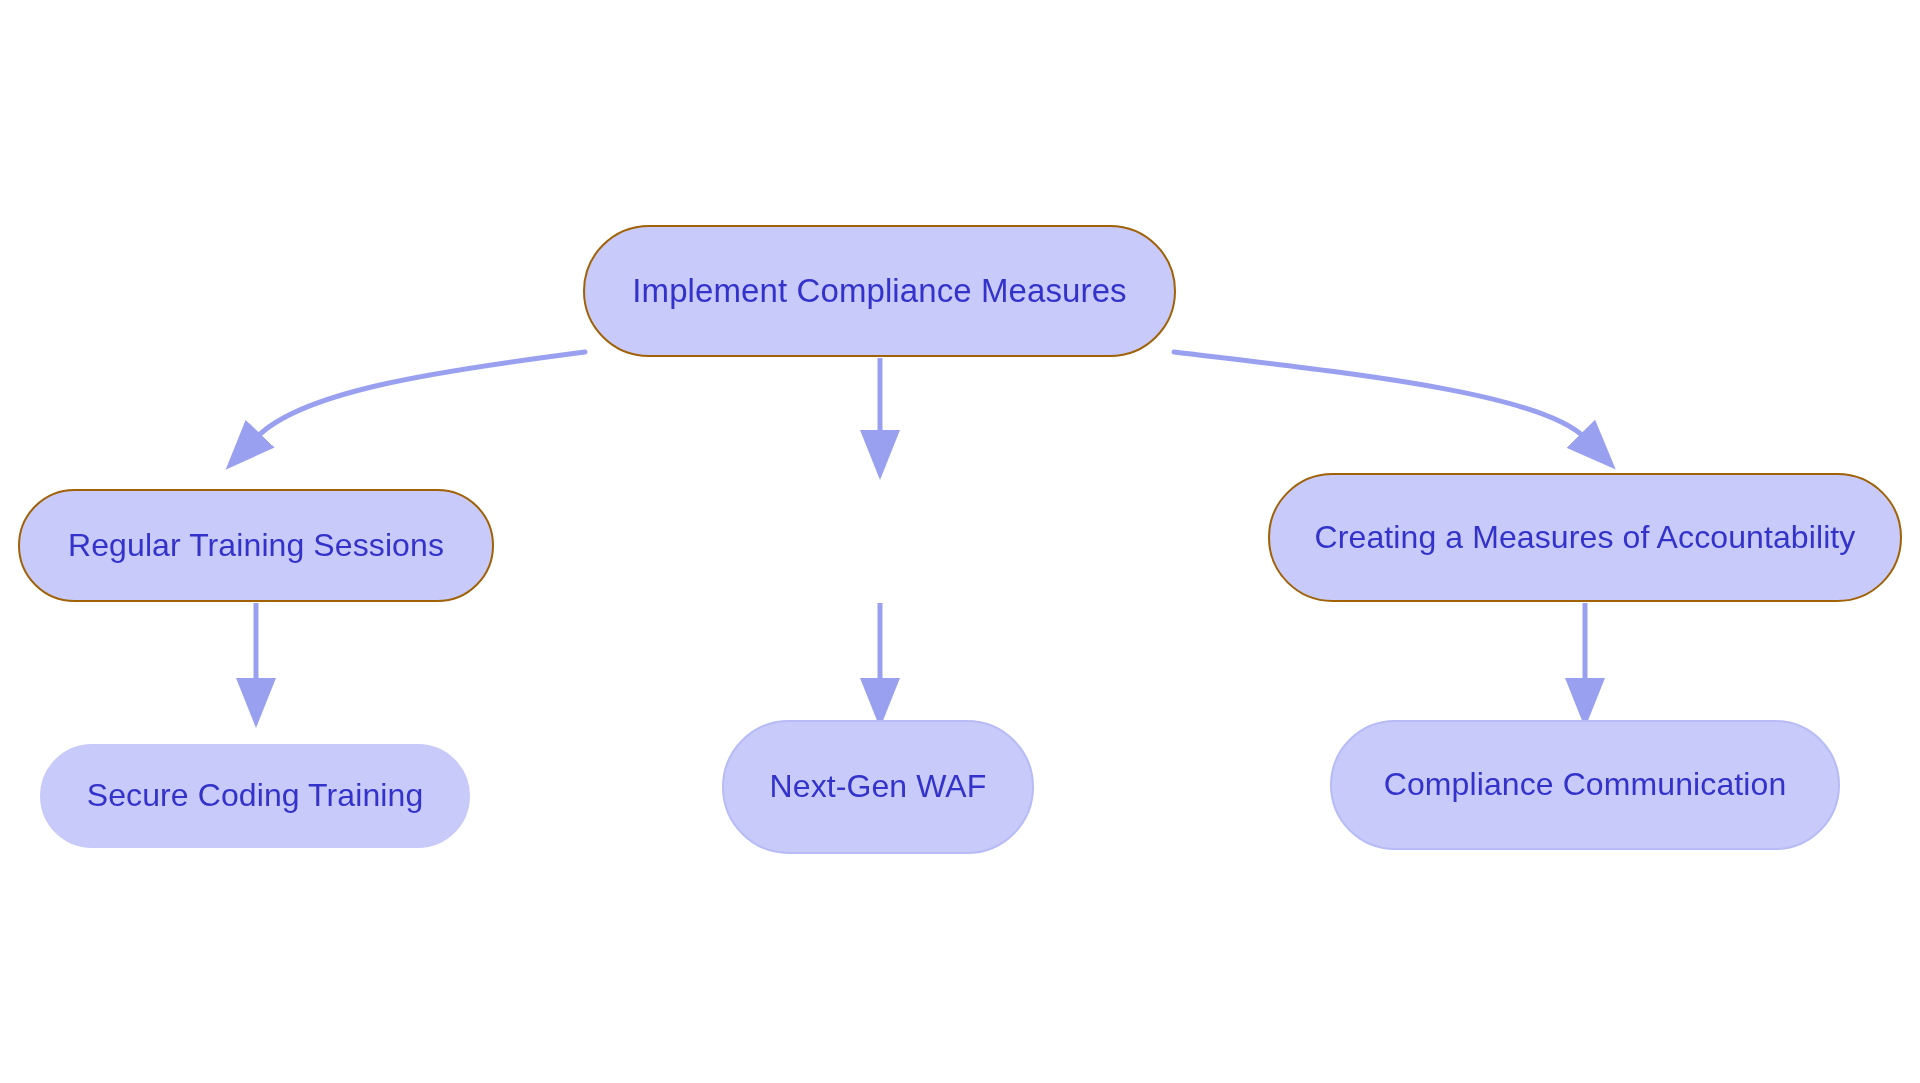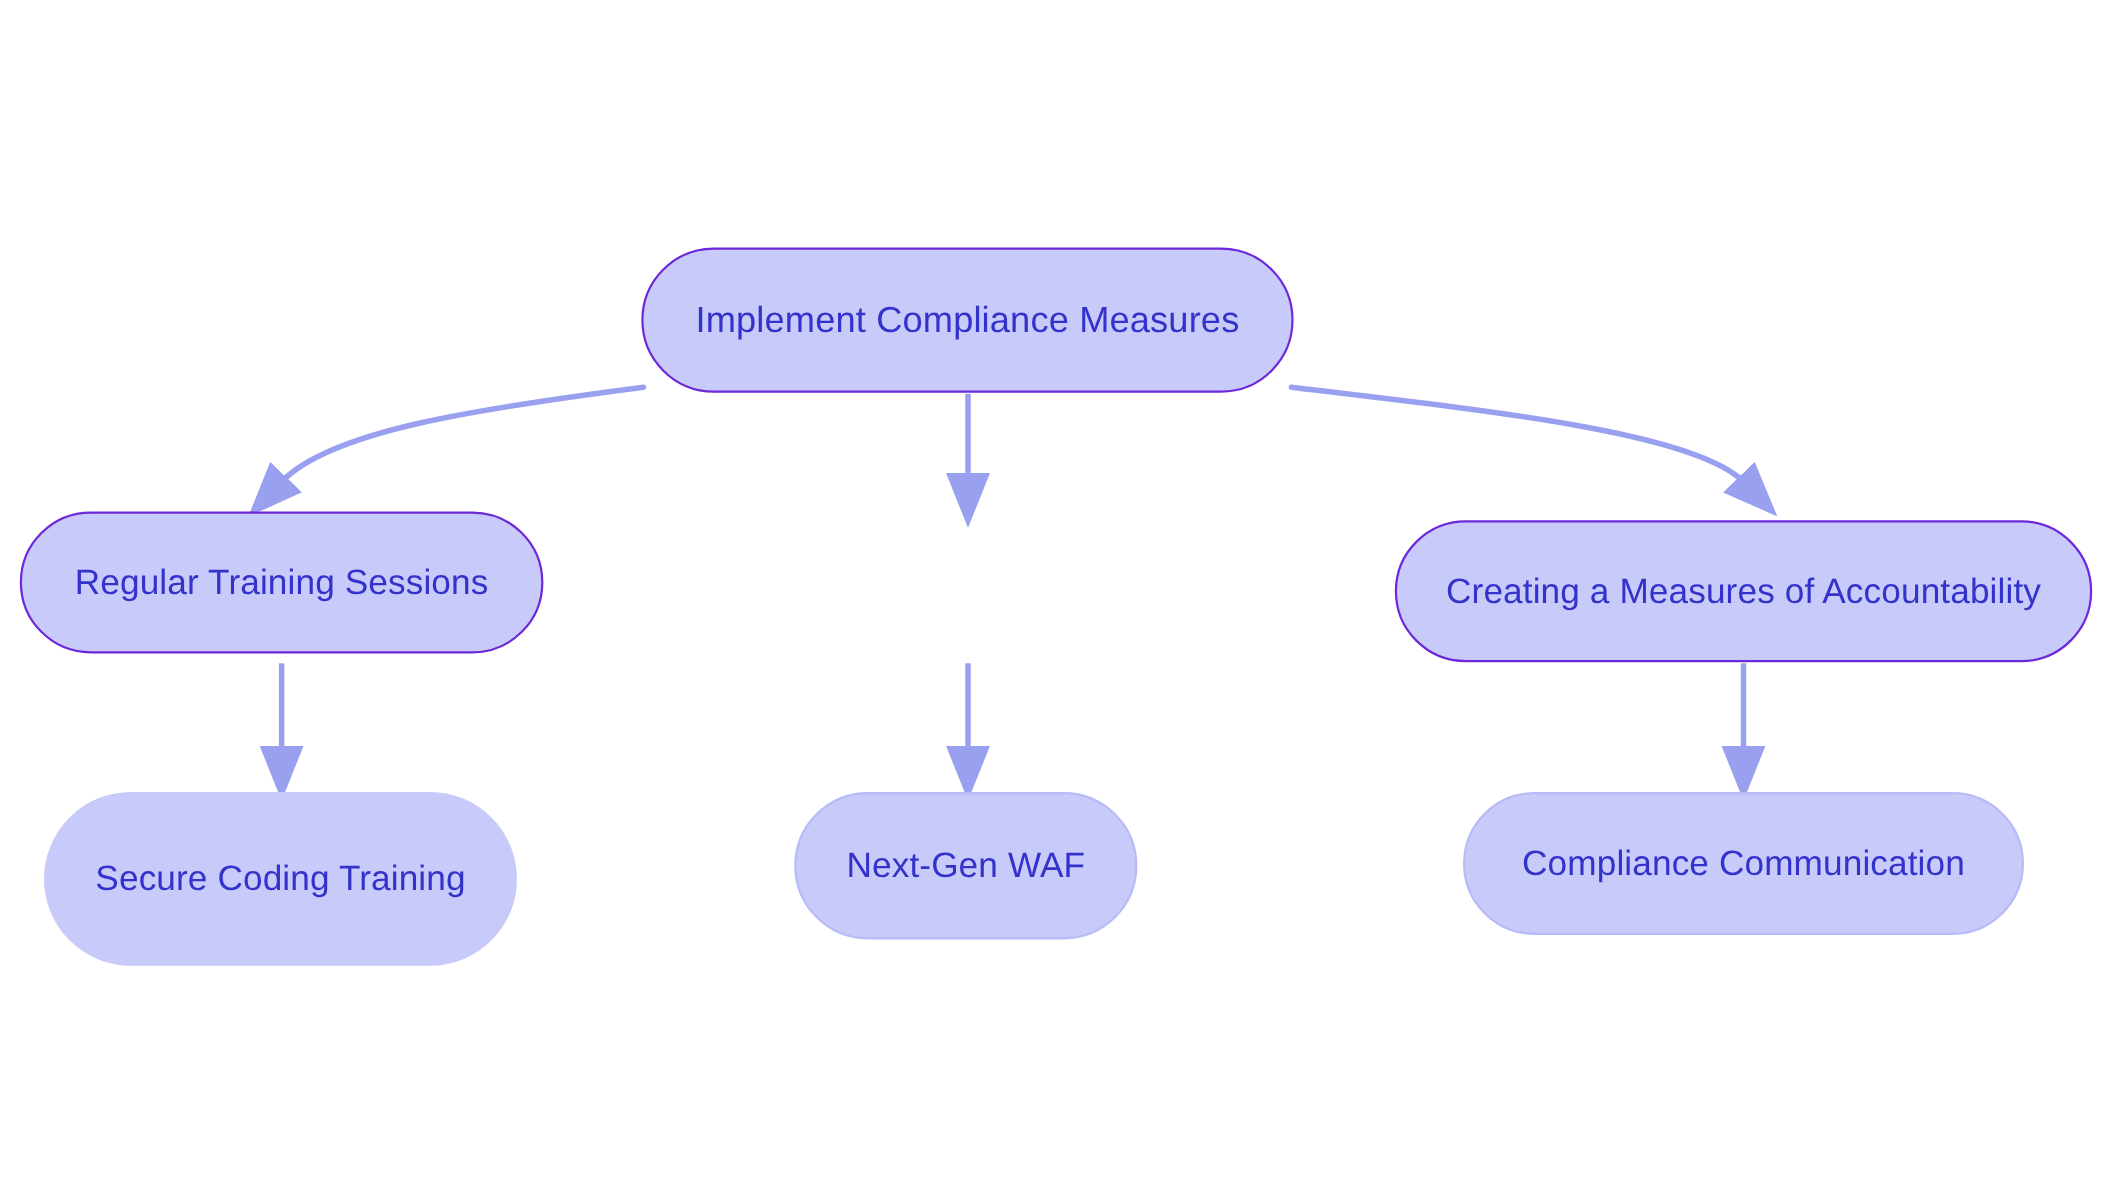--- a/index.html
+++ b/index.html
@@ -28,21 +28,21 @@
     height: 1083px;
     pointer-events: none;
   }
   .node {
     position: absolute;
     box-sizing: border-box;
     display: flex;
     align-items: center;
     justify-content: center;
     background: #c8caf9;
-    border: 2px solid #6d28d9;
+    border: 2px solid #a16207;
     border-radius: 999px;
     text-align: center;
     padding: 0 26px;
   }
   .node-label {
     color: #3333cc;
     font-family: "Liberation Sans", sans-serif;
     font-weight: 400;
     letter-spacing: 0.1px;
     white-space: nowrap;
@@ -53,46 +53,46 @@
     left: 583px;
     top: 225px;
     width: 593px;
     height: 132px;
   }
   #node-root .node-label { font-size: 33px; }
 
   
   #node-training {
     left: 18px;
-    top: 465px;
+    top: 489px;
     width: 476px;
-    height: 129px;
+    height: 113px;
   }
   #node-technology {
     left: 610px;
     top: 473px;
     width: 540px;
     height: 129px;
   }
   #node-culture {
     left: 1268px;
     top: 473px;
     width: 634px;
     height: 129px;
   }
   #node-training .node-label,
   #node-technology .node-label,
   #node-culture .node-label { font-size: 32px; }
 
   
   #node-secure-coding {
     left: 40px;
-    top: 720px;
+    top: 744px;
     width: 430px;
-    height: 158px;
+    height: 104px;
     border-color: #c8caf9;
   }
   #node-waf {
     left: 722px;
     top: 720px;
     width: 312px;
     height: 134px;
     border-color: #b7bbf6;
   }
   #node-communication {

